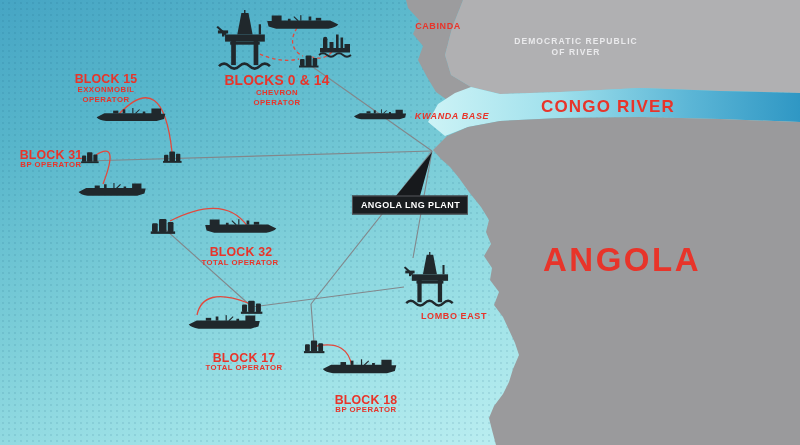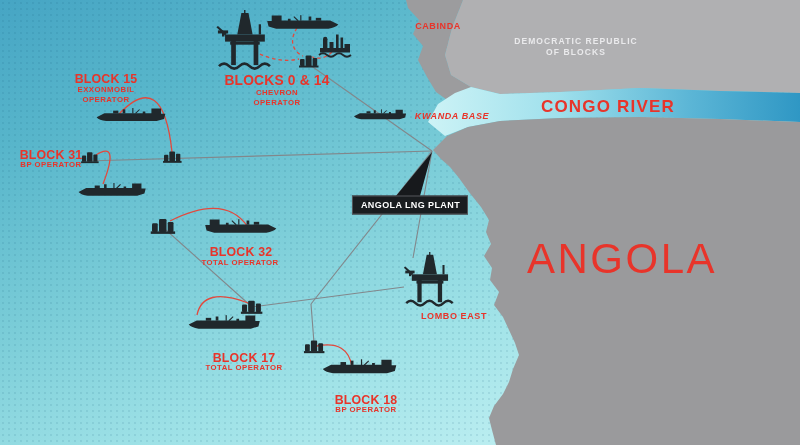--- a/index.html
+++ b/index.html
@@ -13,21 +13,21 @@
   }
   .stage svg{position:absolute;left:0;top:0;}
   .lbl{position:absolute;transform:translate(-50%,-50%);white-space:nowrap;line-height:1;}
   .red{color:#e8342a;}
   .blk-title{font-size:13px;font-weight:bold;letter-spacing:.2px;transform:translate(-50%,-50%) scaleX(.95);}
   .blk-big{font-size:14.5px;}
   .blk-op{font-size:8px;font-weight:bold;letter-spacing:.5px;transform:translate(-50%,-50%) scaleX(.97);}
   .region-sm{font-size:9px;font-weight:bold;letter-spacing:.6px;}
   .drc{color:#eaeaec;font-size:8.5px;font-weight:bold;letter-spacing:1.1px;}
   .river-lbl{font-size:17px;font-weight:bold;letter-spacing:1.2px;}
-  .angola-lbl{font-size:42px;letter-spacing:2.5px;font-weight:400;}
+  .angola-lbl{font-size:33px;letter-spacing:2.5px;font-weight:700;}
   .lng-box{
     background:#1a1d20;color:#fff;font-size:9px;font-weight:bold;letter-spacing:.4px;
     padding:4px 7px;border:1px solid #54575b;
   }
 </style>
 </head>
 <body>
 
 <div class="stage">
 
@@ -218,21 +218,21 @@
   <div class="lbl red blk-op" style="left:240px;top:263px;">TOTAL OPERATOR</div>
 
   <div class="lbl red blk-title" style="left:244px;top:357px;">BLOCK 17</div>
   <div class="lbl red blk-op" style="left:244px;top:368px;">TOTAL OPERATOR</div>
 
   <div class="lbl red blk-title" style="left:366px;top:399px;">BLOCK 18</div>
   <div class="lbl red blk-op" style="left:366px;top:410px;">BP OPERATOR</div>
 
   <div class="lbl red region-sm" style="left:438px;top:26px;">CABINDA</div>
   <div class="lbl drc" style="left:576px;top:41px;">DEMOCRATIC REPUBLIC</div>
-  <div class="lbl drc" style="left:576px;top:52px;">OF BLOCKS</div>
+  <div class="lbl drc" style="left:576px;top:52px;">OF RIVER</div>
   <div class="lbl red river-lbl" style="left:608px;top:106px;">CONGO RIVER</div>
   <div class="lbl red angola-lbl" style="left:622px;top:259px;">ANGOLA</div>
 
   <div class="lbl red region-sm" style="left:452px;top:116px;font-style:italic;">KWANDA BASE</div>
   <div class="lbl red region-sm" style="left:454px;top:316px;">LOMBO EAST</div>
 
   <div class="lbl lng-box" style="left:410px;top:205px;padding-left:8px;">ANGOLA LNG PLANT</div>
 </div>
 
 </body></html>

